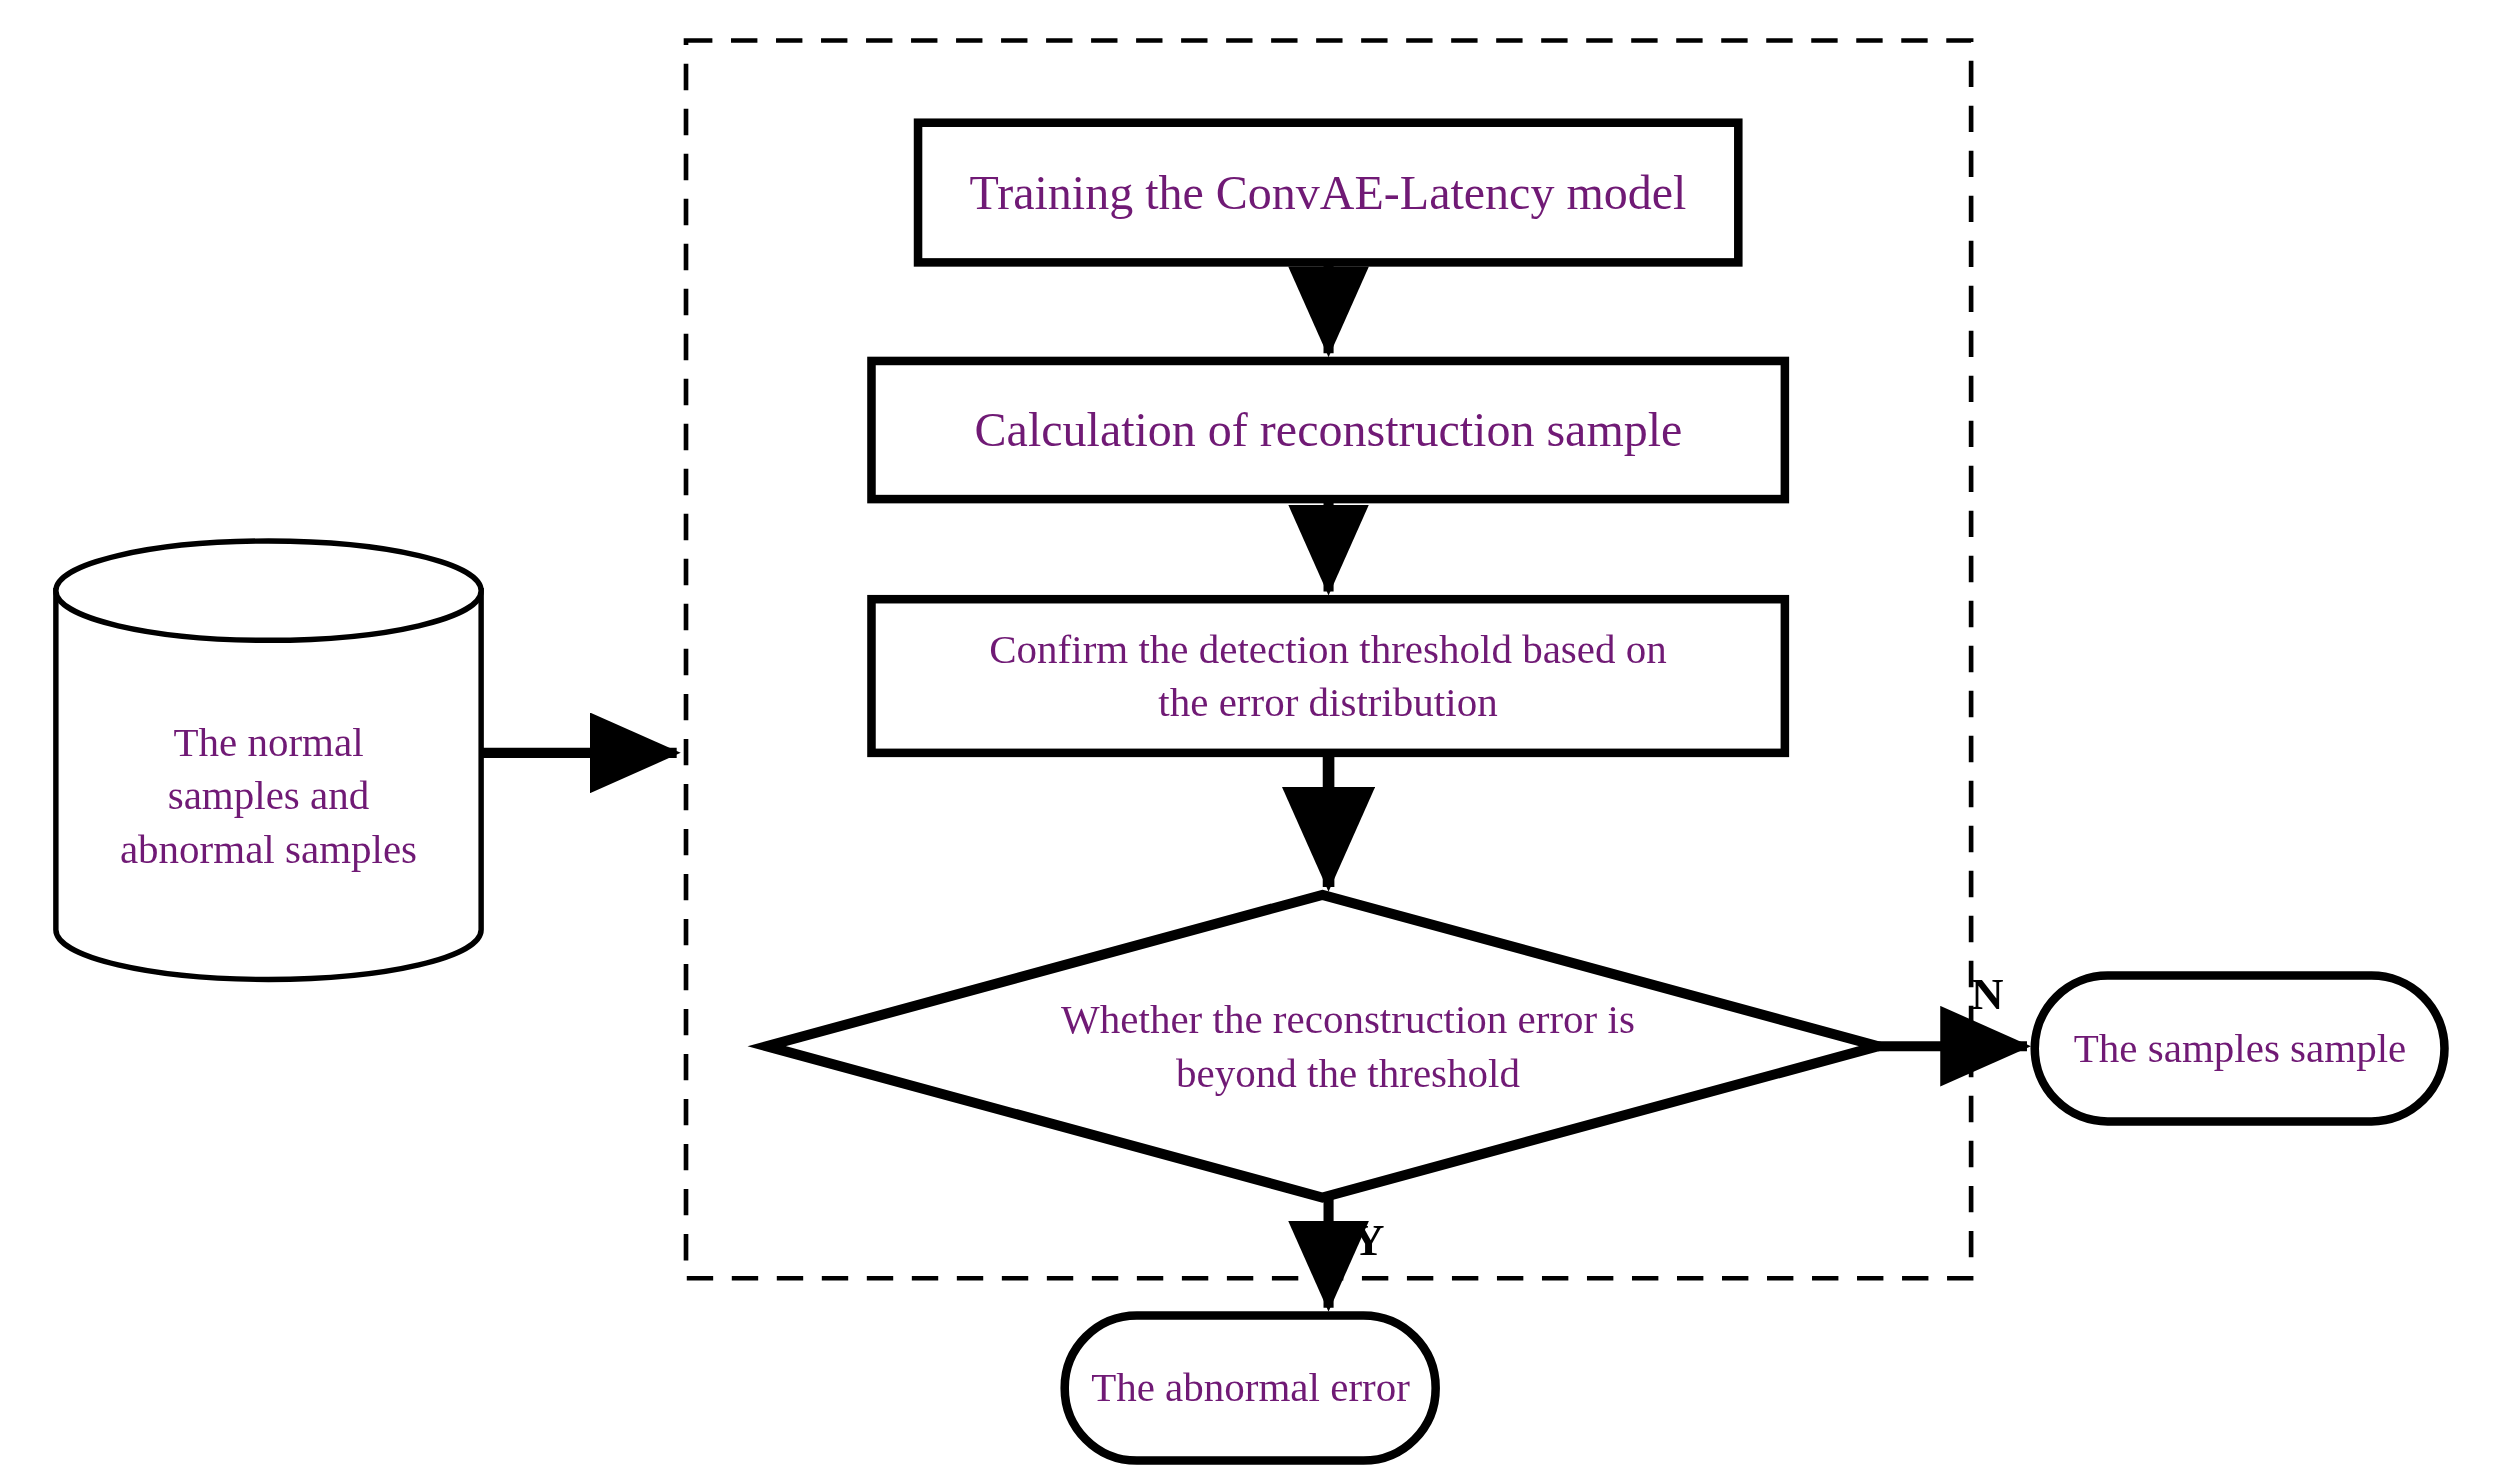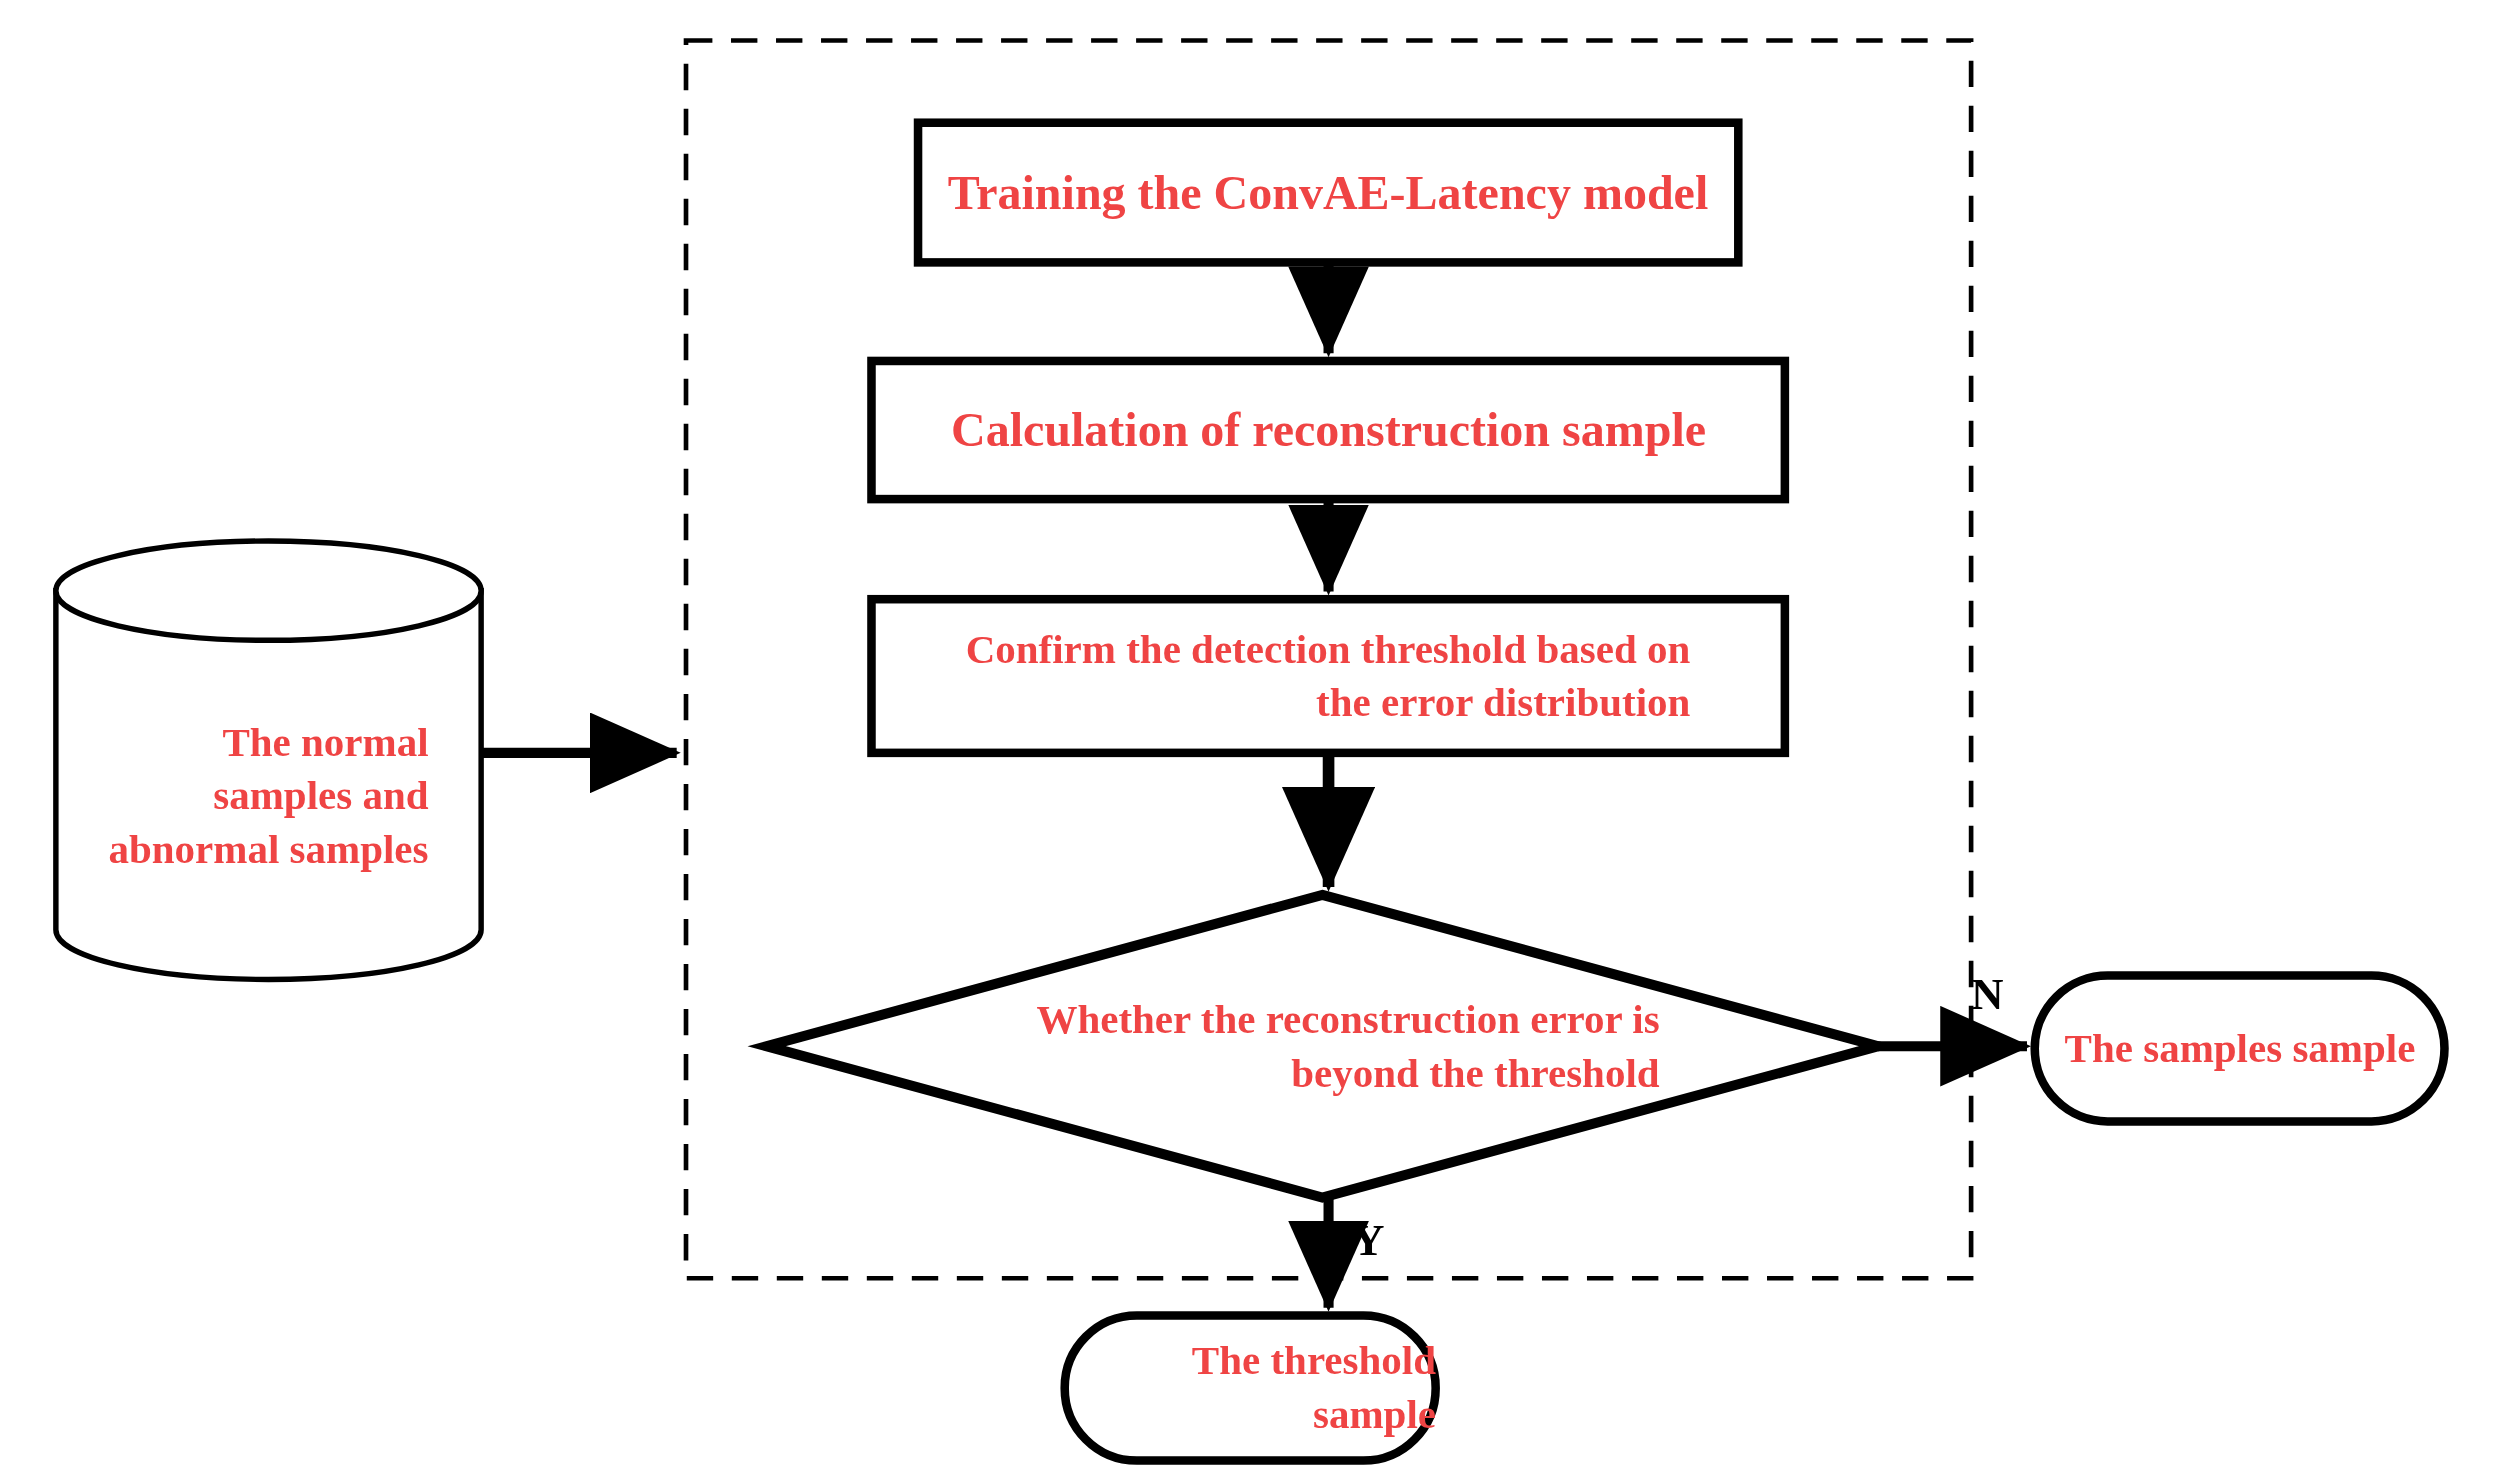--- a/index.html
+++ b/index.html
@@ -20,27 +20,26 @@
     top: 0;
     left: 0;
     width: 2512px;
     height: 1477px;
   }
   .node-label {
     position: absolute;
     display: flex;
     align-items: center;
     justify-content: center;
-    text-align: right;
-    color: #ef4444;
+    text-align: center;
+    color: #701a75;
     font-family: "Liberation Serif", "DejaVu Serif", serif;
     line-height: 1.30;
     pointer-events: none;
     white-space: pre-line;
-    font-weight: bold;
   }
   .edge-label {
     position: absolute;
     color: #000000;
     font-family: "Liberation Serif", "DejaVu Serif", serif;
     font-weight: bold;
     line-height: 1;
   }
   .f-58 { font-size: 45px; }
   .f-60 { font-size: 41px; }
@@ -100,20 +99,20 @@
   <div class="node-label f-62" style="left:872px; top:361px; width:913px; height:138px;">Calculation of reconstruction sample</div>
 
   <div class="node-label f-60" style="left:879px; top:599px; width:898px; height:154px;">Confirm the detection threshold based on
 the error distribution</div>
 
   <div class="node-label f-60" style="left:921px; top:969px; width:854px; height:155px;">Whether the reconstruction error is
 beyond the threshold</div>
 
   <div class="node-label f-60" style="left:2035px; top:976px; width:410px; height:146px;">The samples sample</div>
 
-  <div class="node-label f-60" style="left:1065px; top:1315px; width:371px; height:145px;">The threshold sample</div>
+  <div class="node-label f-60" style="left:1065px; top:1315px; width:371px; height:145px;">The abnormal error</div>
 
   <div class="edge-label f-58" style="left:1971px; top:972px;">N</div>
 
   <div class="edge-label f-58" style="left:1352px; top:1218px;">Y</div>
 
 </div>
 
 
 </body></html>

